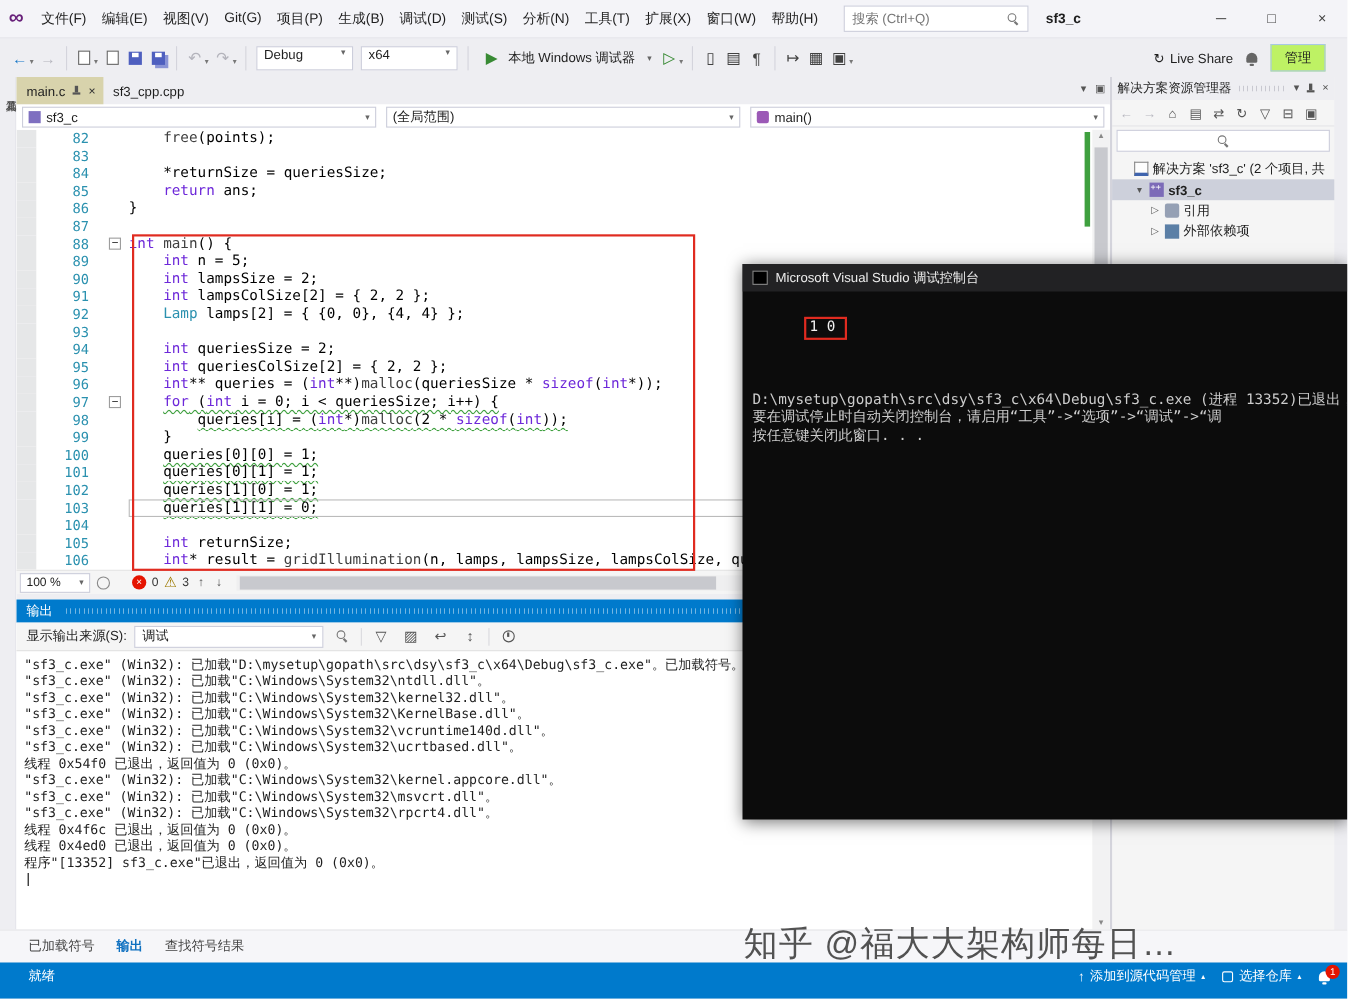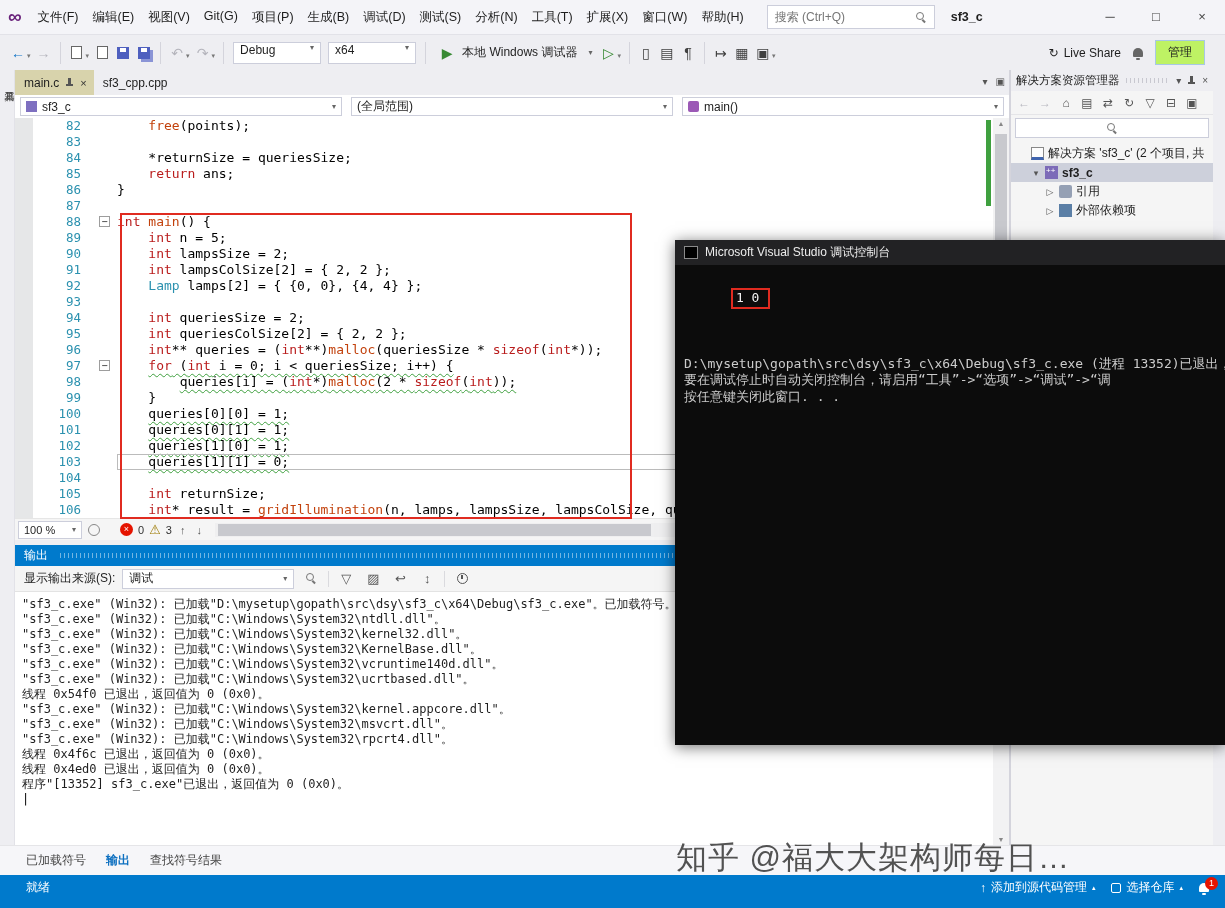--- a/index.html
+++ b/index.html
@@ -63,23 +63,23 @@
 .ico-vcpp{background:#7E6FC0;}
 .ico-method{background:#9B59B6;border-radius:2px;}
 
 #codearea{position:absolute;left:0;top:48px;width:100%;height:400px;background:#fff;overflow:hidden;font-family:"DejaVu Sans Mono","Liberation Mono",monospace;font-size:13px;line-height:16px;}
 .crow{display:flex;height:16px;white-space:pre;}
 .bpm{width:18px;background:#E6E7E8;flex:none;}
 .lnum{width:62px;flex:none;text-align:right;padding-right:14px;color:#2B91AF;font-size:12.5px;}
 .fold{width:22px;flex:none;position:relative;}
 .fbox{position:absolute;left:4px;top:2px;width:11px;height:11px;border:1px solid #9D9D9D;background:#fff;font-size:10px;line-height:9px;text-align:center;color:#333;}
 .ctext{flex:1;color:#000;}
-.tk-k{color:#b91c1c;}
+.tk-k{color:#6d28d9;}
 .tk-t{color:#2B91AF;}
-.tk-f{color:#c2410c;}
+.tk-f{color:#404040;}
 .tk-p{color:#000;}
 .sq{text-decoration-line:underline;text-decoration-style:wavy;text-decoration-color:#3FA03F;text-decoration-thickness:1px;text-underline-offset:3px;}
 .crow.cur .ctext{outline:1px solid #BBBBBB;outline-offset:-1px;}
 
 .changebar{position:absolute;right:18px;top:50px;width:5px;height:86px;background:#3FA03F;}
 .vscroll{position:absolute;right:0;top:48px;width:16px;height:400px;background:#F2F2F3;display:flex;flex-direction:column;align-items:center;justify-content:space-between;font-size:7px;color:#888;padding:2px 0;}
 .vthumb{position:absolute;left:2px;top:16px;width:12px;height:150px;background:#C8C9CE;}
 
 #editorbottom{position:absolute;left:0;top:448px;width:100%;height:22px;background:#F5F5F5;border-top:1px solid #E6E6E6;display:flex;align-items:center;gap:6px;padding:0 3px;font-size:11px;}
 .zoom-combo{width:64px;height:18px;background:#fff;border:1px solid #CCCEDB;display:flex;align-items:center;padding:0 5px;font-size:11px;}

